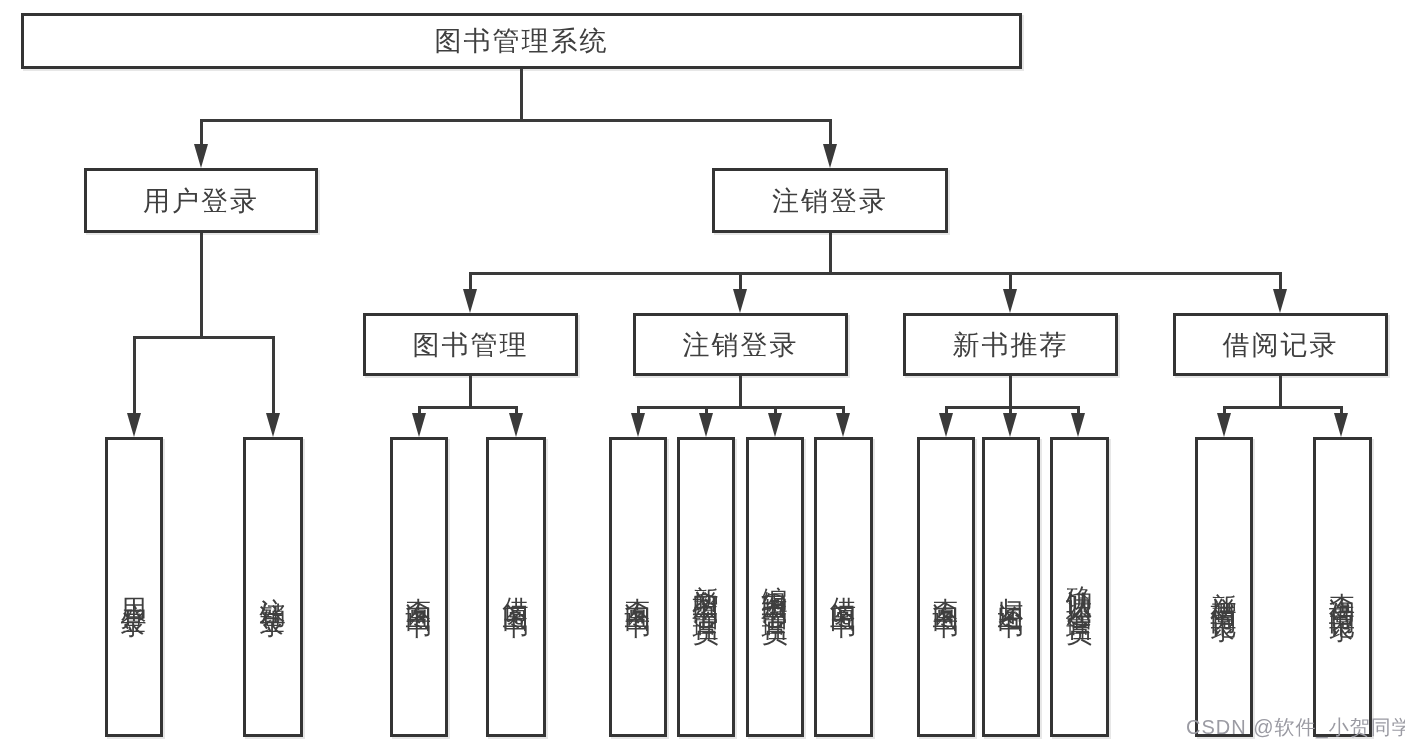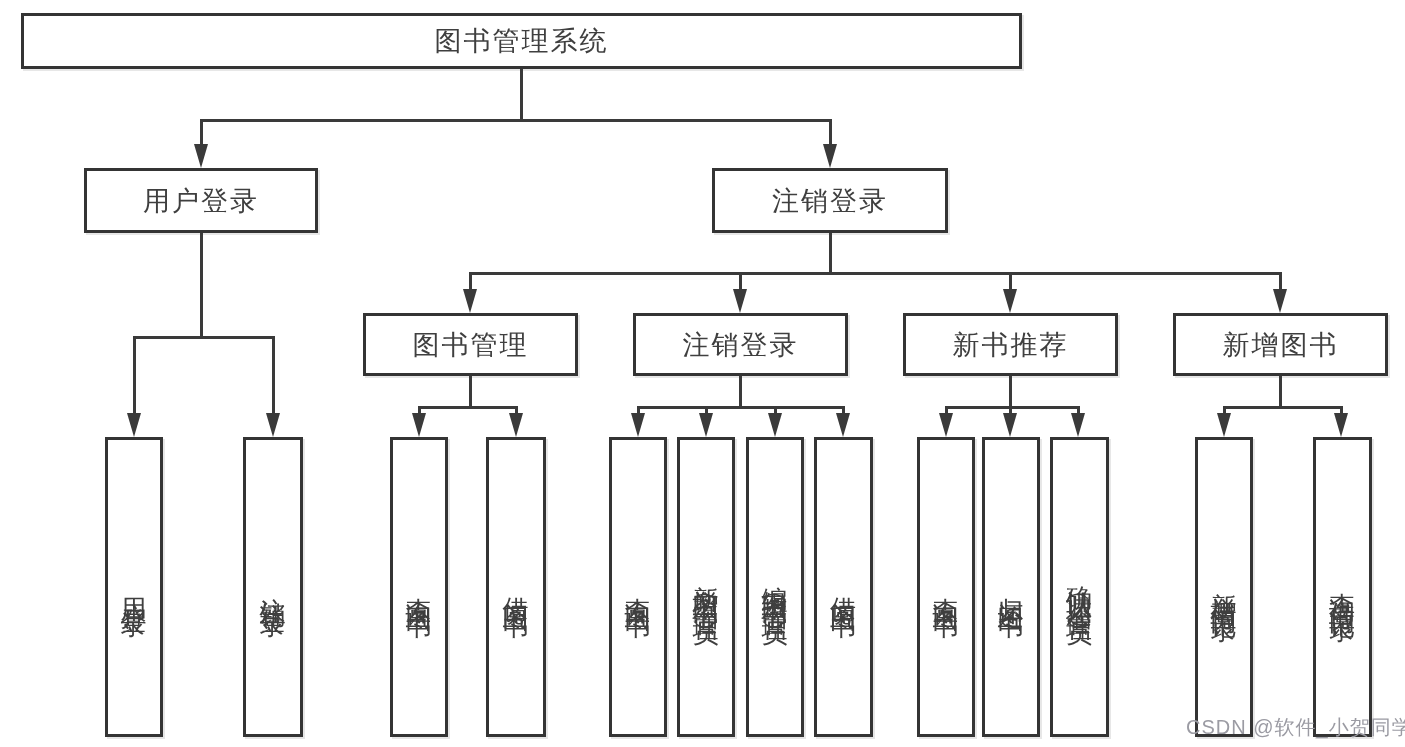--- a/index.html
+++ b/index.html
@@ -50,21 +50,21 @@
   <div class="box h" style="left:363px;top:313px;width:215px;height:63px">
     <span>图书管理</span>
   </div>
   <div class="box h" style="left:633px;top:313px;width:215px;height:63px">
     <span>注销登录</span>
   </div>
   <div class="box h" style="left:903px;top:313px;width:215px;height:63px">
     <span>新书推荐</span>
   </div>
   <div class="box h" style="left:1173px;top:313px;width:215px;height:63px">
-    <span>新增图书</span>
+    <span>借阅记录</span>
   </div>
 
   <div class="box v" style="left:105px;top:437px;width:58px;height:300px">
     <span>用户登录</span>
   </div>
   <div class="box v" style="left:243px;top:437px;width:60px;height:300px">
     <span>注销登录</span>
   </div>
 
   <div class="box v" style="left:390px;top:437px;width:58px;height:300px">

